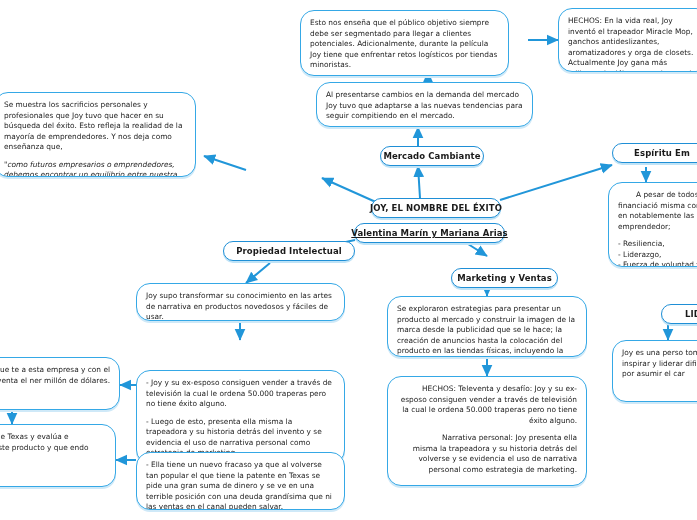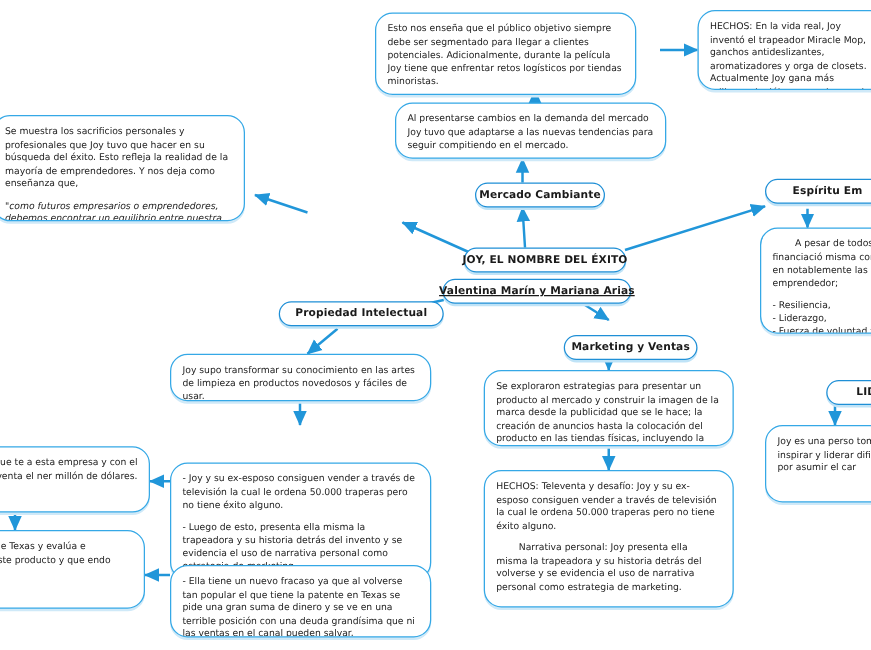--- a/index.html
+++ b/index.html
@@ -178,21 +178,21 @@
 - Liderazgo,
 - Fuerza de voluntad y
 - Capacidad innovadora</p>
   </div>
 
   <div class="node textbox" style="left:612px; top:340px; width:148px; height:62px;">
     <p>Joy es una perso tomar decisiones inspirar y liderar dificultades que t por asumir el car</p>
   </div>
 
   <div class="node textbox" style="left:136px; top:283px; width:209px; height:38px;">
-    <p>Joy supo transformar su conocimiento en las artes de limpieza en productos novedosos y fáciles de usar.</p>
+    <p>Joy supo transformar su conocimiento en las artes de narrativa en productos novedosos y fáciles de usar.</p>
   </div>
 
   <div class="node textbox" style="left:136px; top:340px; width:209px; height:94px;margin-top:30px;">
     <p>- Joy y su ex-esposo consiguen vender a través de televisión la cual le ordena 50.000 traperas pero no tiene éxito alguno.</p>
     <p>- Luego de esto, presenta ella misma la trapeadora y su historia detrás del invento y se evidencia el uso de narrativa personal como estrategia de marketing.</p>
   </div>
 
   <div class="node textbox" style="left:136px; top:452px; width:209px; height:58px;">
     <p>- Ella tiene un nuevo fracaso ya que al volverse tan popular el que tiene la patente en Texas se pide una gran suma de dinero y se ve en una terrible posición con una deuda grandísima que ni las ventas en el canal pueden salvar.</p>
   </div>
@@ -202,18 +202,18 @@
   </div>
 
   <div class="node textbox" style="left:-96px; top:424px; width:212px; height:63px;">
     <p>ecide analizar la ente de Texas y evalúa e constituían esta y eó este producto y que endo fraude para</p>
   </div>
 
   <div class="node textbox" style="left:387px; top:296px; width:200px; height:61px;">
     <p>Se exploraron estrategias para presentar un producto al mercado y construir la imagen de la marca desde la publicidad que se le hace; la creación de anuncios hasta la colocación del producto en las tiendas físicas, incluyendo la segmentación del público.</p>
   </div>
 
-  <div class="node textbox" style="left:387px; top:376px; width:200px; height:110px;">
+  <div class="node textbox" style="left:387px; top:376px; width:200px; height:110px;text-align:right;">
     <p><b>HECHOS:</b><span> Televenta y desafío: Joy y su ex-esposo consiguen vender a través de televisión la cual le ordena 50.000 traperas pero no tiene éxito alguno.</span></p>
     <p class="indent">Narrativa personal: Joy presenta ella misma la trapeadora y su historia detrás del volverse y se evidencia el uso de narrativa personal como estrategia de marketing.</p>
   </div>
 
 </div>
 
 </body></html>

